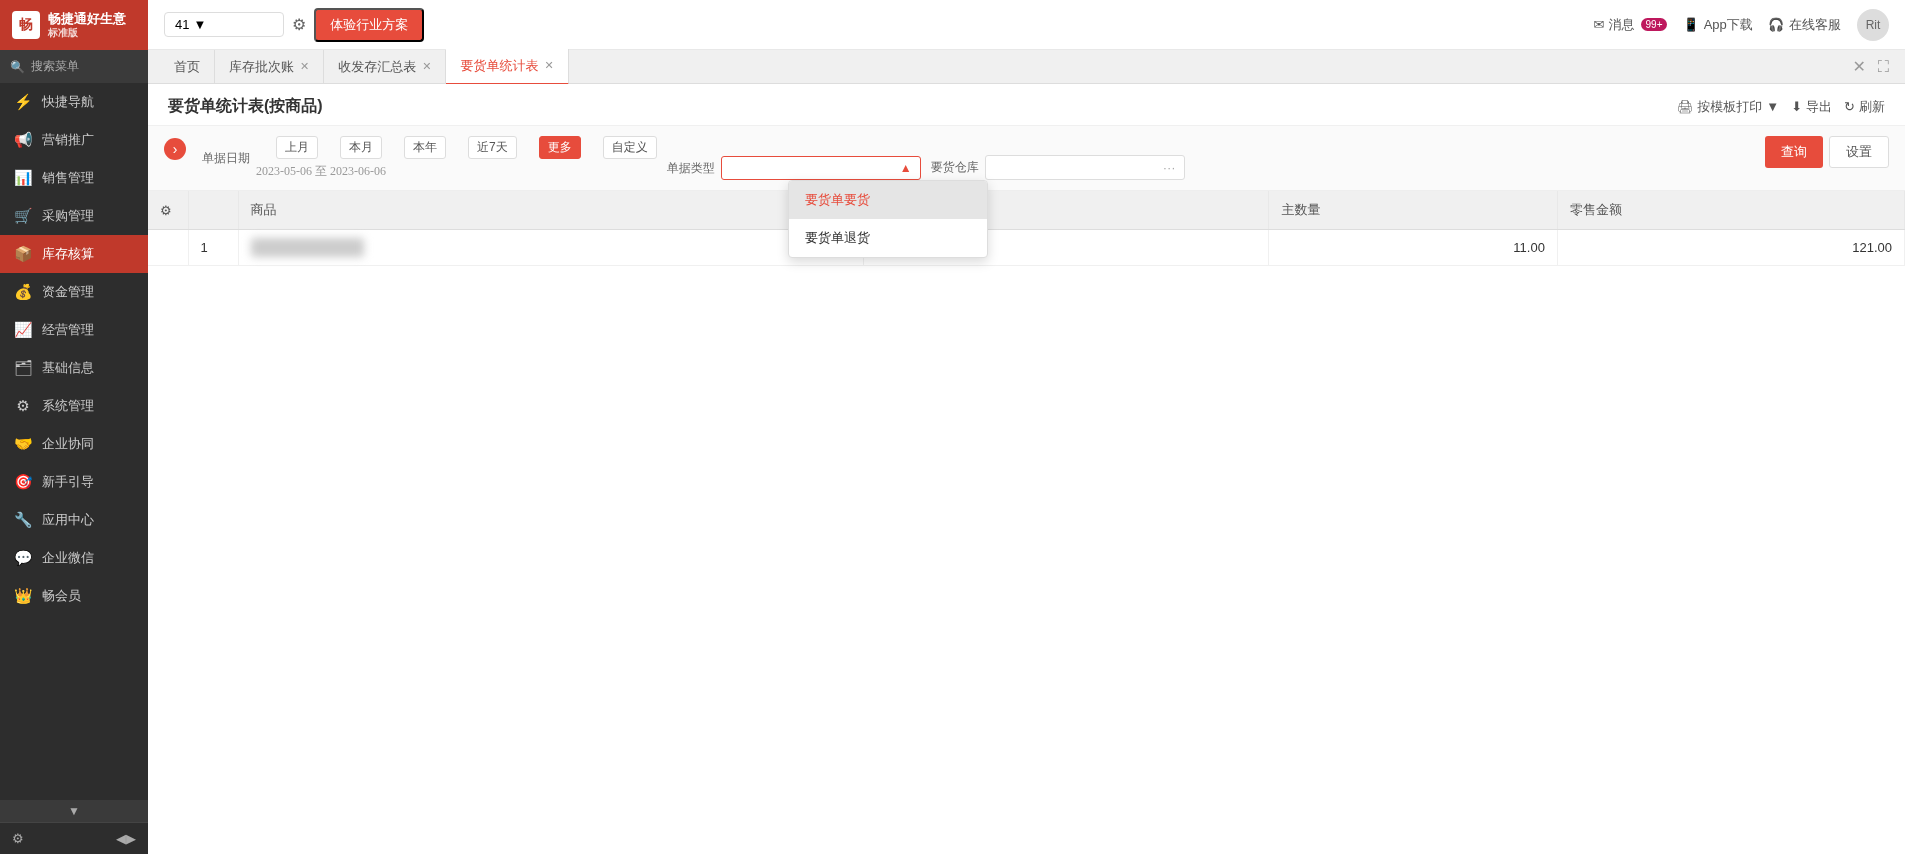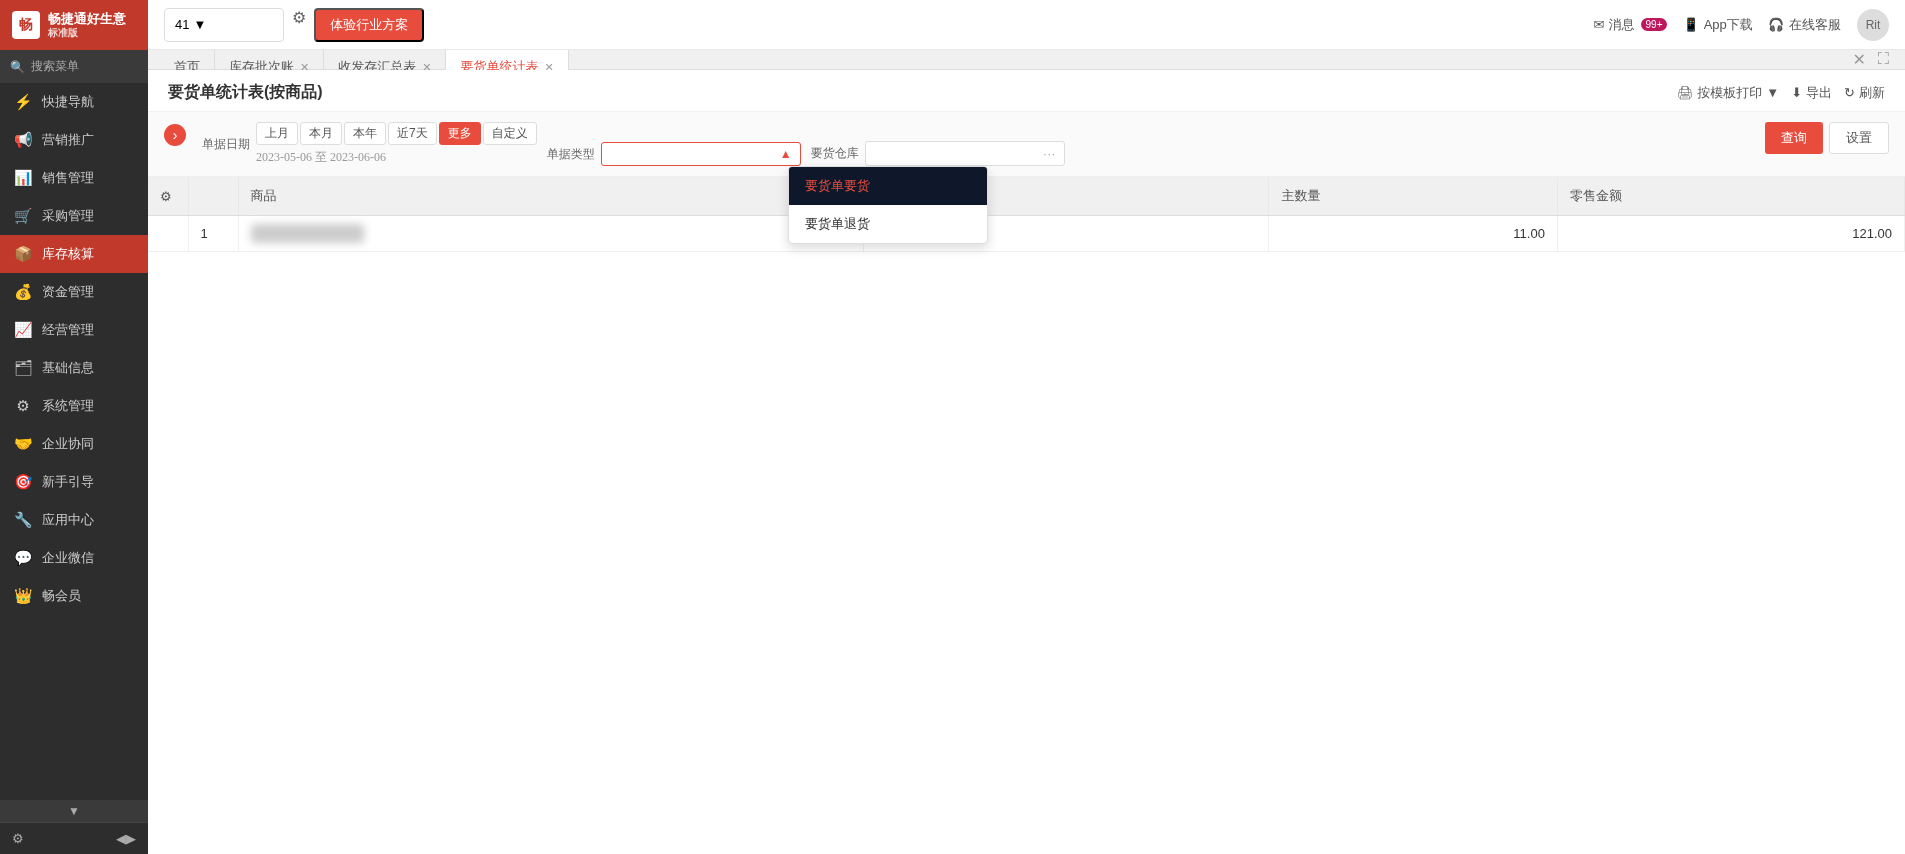--- a/index.html
+++ b/index.html
@@ -80,21 +80,21 @@
 
     
     .topbar {
       background: #fff;
       border-bottom: 1px solid #e8e8e8;
       height: 50px;
       display: flex; align-items: center;
       padding: 0 16px;
       gap: 12px;
     }
-    .topbar-left { display: flex; gap: 8px; flex: 1; }
+    .topbar-left { display: flex; align-items: center; gap: 8px; flex: 1; }
     .topbar-store {
       display: flex; align-items: center; gap: 4px;
       border: 1px solid #ddd; border-radius: 4px;
       padding: 4px 10px; font-size: 13px; cursor: pointer;
       min-width: 120px;
     }
     .topbar-industry {
       background: #e74c3c; color: white;
       padding: 6px 14px; border-radius: 4px; cursor: pointer; font-size: 13px; white-space: nowrap;
     }
@@ -104,24 +104,24 @@
       background: #be185d; color: white; border-radius: 10px;
       font-size: 10px; padding: 1px 5px; margin-left: 2px;
     }
     .topbar-avatar {
       width: 32px; height: 32px; border-radius: 50%; background: #ddd;
     }
 
     
     .tabs {
       background: #f0f0f0;
-      display: flex; align-items: flex-start;
+      display: flex; align-items: center;
       padding: 0 12px;
       border-bottom: 1px solid #ddd;
-      height: 20px;
+      height: 34px;
       gap: 0;
     }
     .tab {
       padding: 8px 14px; cursor: pointer; font-size: 13px; color: #555;
       display: flex; align-items: center; gap: 6px;
       border-right: 1px solid #ddd;
       white-space: nowrap;
     }
     .tab:first-child { border-left: none; }
     .tab.active { background: white; color: #e74c3c; border-bottom: 2px solid #e74c3c; }
@@ -158,21 +158,21 @@
       width: 22px; height: 22px; border-radius: 50%;
       display: flex; align-items: center; justify-content: center;
       cursor: pointer; font-size: 14px; flex-shrink: 0; margin-top: 2px;
     }
     .filter-group { display: flex; align-items: flex-end; gap: 10px; flex-wrap: wrap; flex: 1; }
     .filter-item { display: flex; align-items: center; gap: 6px; }
     .filter-label { color: #666; font-size: 12px; white-space: nowrap; }
     .date-btns { display: flex; gap: 2px; }
     .date-btn {
       padding: 2px 8px; border: 1px solid #ddd; background: white;
-      cursor: pointer; font-size: 12px; border-radius: 3px; color: #555;
+      cursor: pointer; font-size: 12px; border-radius: 3px; color: #555; margin-left: 20px;
     }
     .date-btn.more { background: #e74c3c; color: white; border-color: #e74c3c; }
     .date-range { font-size: 12px; color: #999; margin-top: 2px; font-family: Liberation Serif, serif; }
 
     .select-type {
       border: 1px solid #e74c3c; border-radius: 3px;
       padding: 4px 8px; min-width: 200px; display: flex; align-items: center;
       justify-content: space-between; cursor: pointer; background: white;
       font-size: 13px; position: relative;
     }
@@ -206,21 +206,21 @@
       z-index: 100;
       min-width: 200px;
       overflow: hidden;
     }
     .dropdown-item {
       padding: 10px 16px;
       cursor: pointer;
       font-size: 13px;
       color: #333;
     }
-    .dropdown-item.selected { background: #0f172a; color: #e74c3c; }
+    .dropdown-item.selected { background: #e5e5e5; color: #e74c3c; }
 
     
     .table-area { flex: 1; overflow: auto; padding: 0; }
     table { width: 100%; border-collapse: collapse; font-size: 13px; }
     thead tr { background: #f0f0f0; }
     th {
       padding: 10px 12px; text-align: left; color: #555; font-weight: normal;
       border-bottom: 1px solid #ddd; border-right: 1px solid #e8e8e8; white-space: nowrap;
     }
     td {

